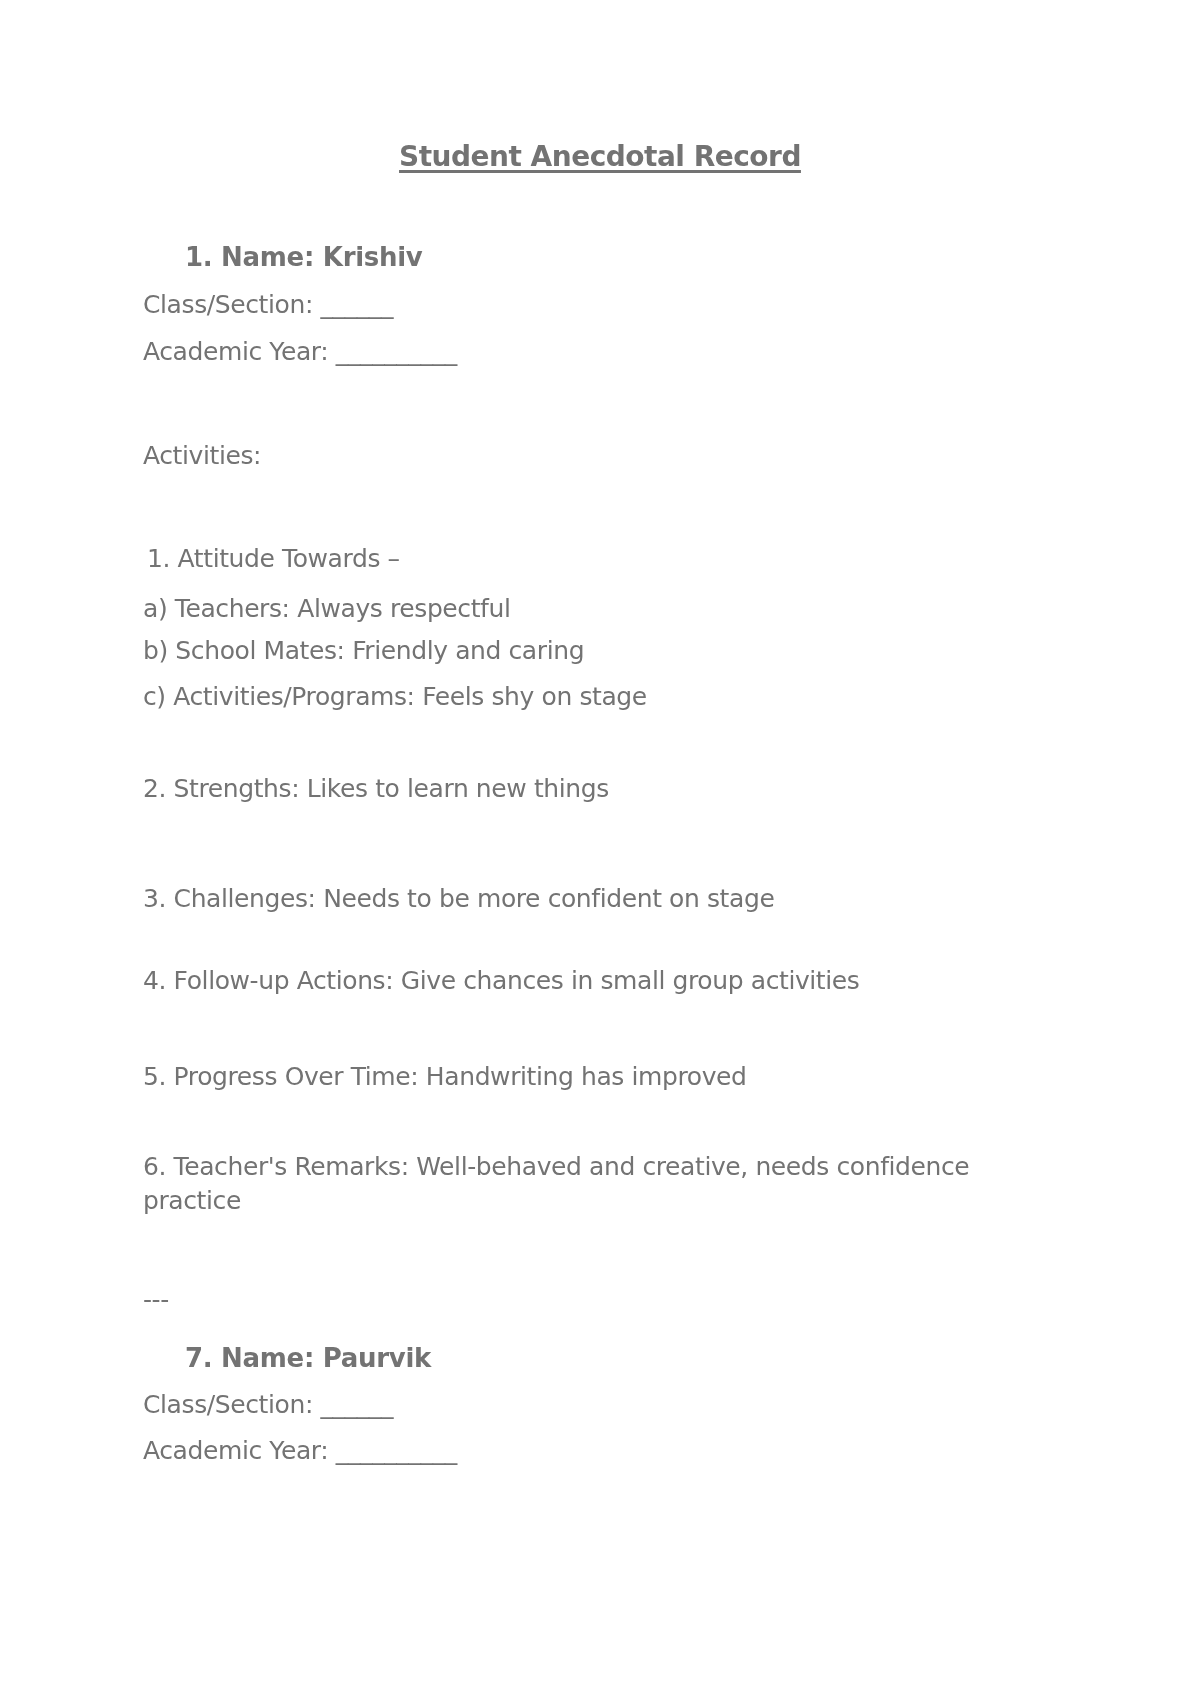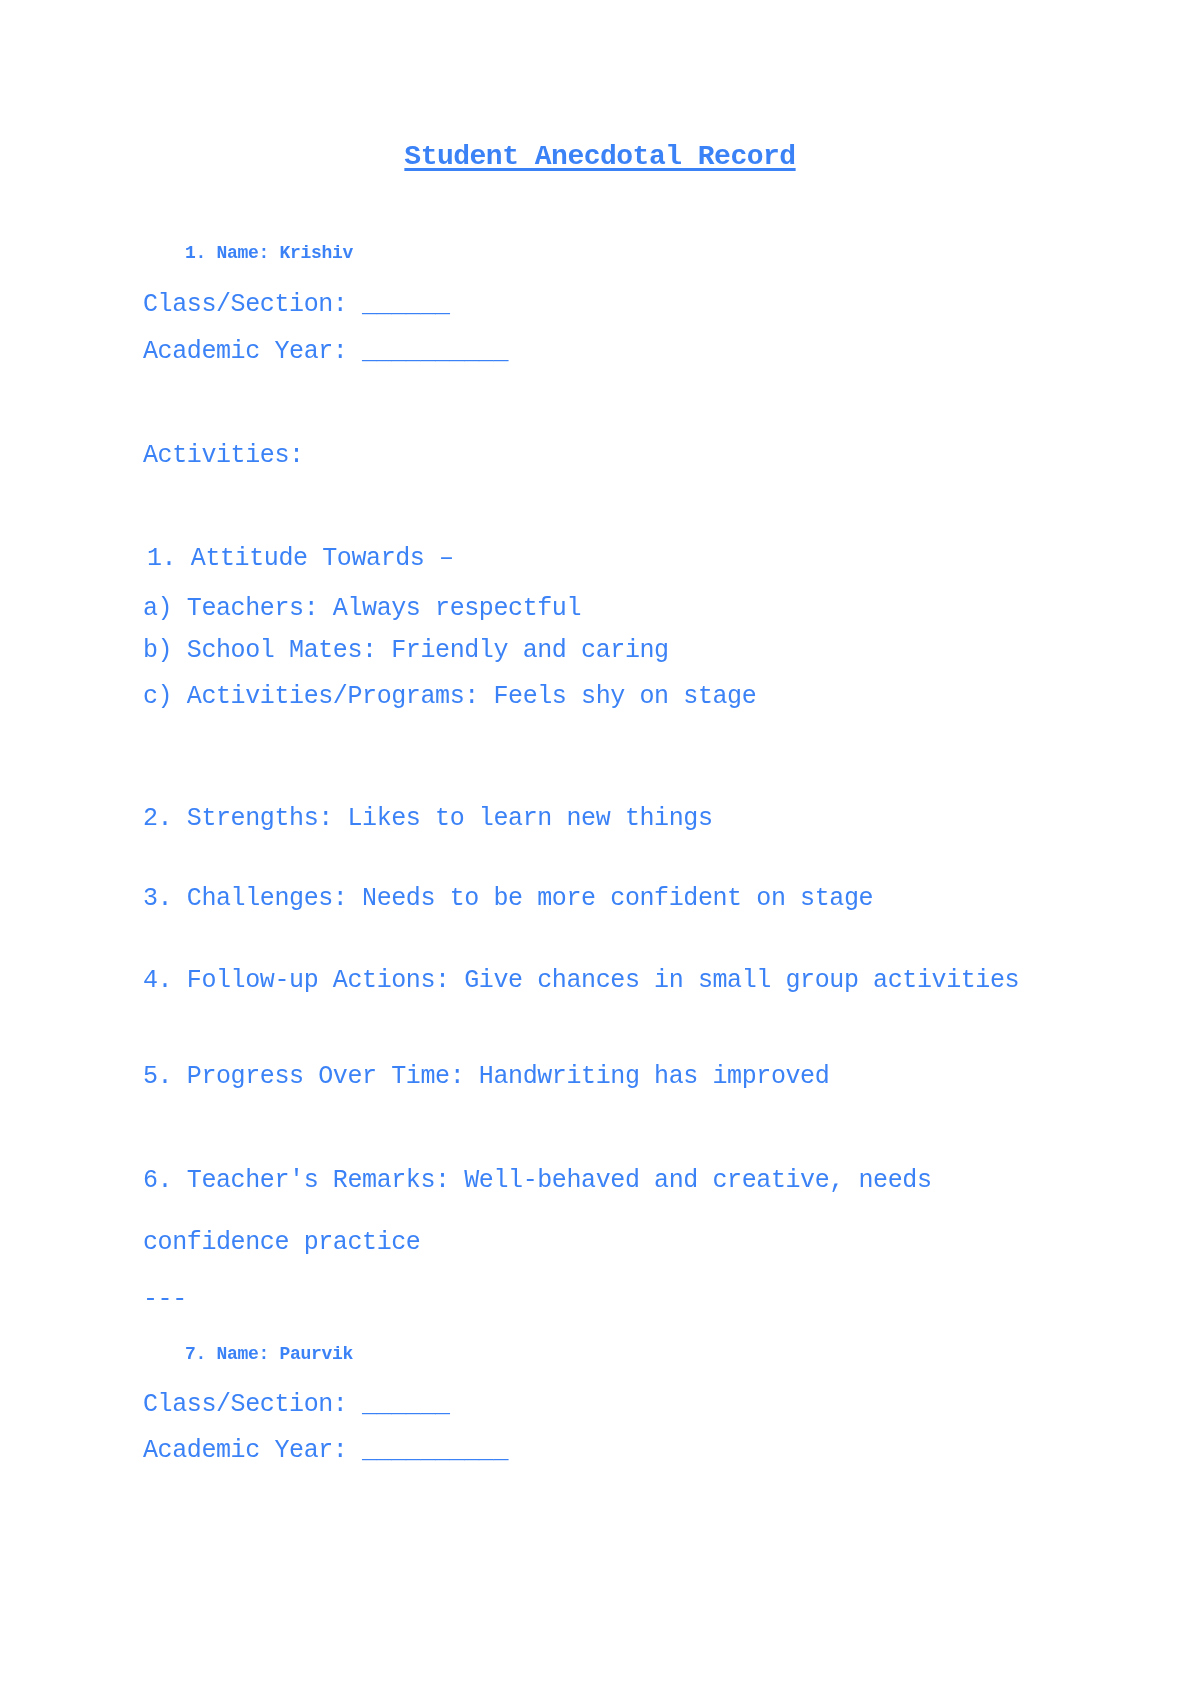--- a/index.html
+++ b/index.html
@@ -16,43 +16,42 @@
     font-family: "DejaVu Sans", sans-serif;
     color: #000000;
   }
   .line {
     position: absolute;
     margin: 0;
     font-size: 25px;
     line-height: 1;
     letter-spacing: -0.4px;
     white-space: pre;
-    color: #3b82f6;
-    font-family: Liberation Mono, monospace;
+    color: #737373;
   }
   .title {
     left: 0;
     width: 1200px;
     text-align: center;
     font-size: 28px;
     font-weight: bold;
     letter-spacing: -0.5px;
     text-decoration: underline;
     text-decoration-thickness: 3px;
     text-underline-offset: 4px;
   }
   .name-heading {
-    font-size: 18px;
+    font-size: 26px;
     font-weight: bold;
     letter-spacing: -0.3px;
   }
   .wrap2 {
     white-space: normal;
     width: 900px;
-    line-height: 62px;
+    line-height: 34px;
   }
 </style>
 </head>
 <body>
 
 <div class="page">
 
   <p class="line title" style="top:143px;">Student Anecdotal Record</p>
 
   <p class="line name-heading" style="top:244px; left:185px;">1. Name: Krishiv</p>
@@ -64,21 +63,21 @@
   <p class="line" style="top:443px; left:143px;">Activities:</p>
 
   <p class="line" style="top:546px; left:147px;">1. Attitude Towards –</p>
 
   <p class="line" style="top:596px; left:143px;">a) Teachers: Always respectful</p>
 
   <p class="line" style="top:684px; left:143px;">c) Activities/Programs: Feels shy on stage</p>
 
   <p class="line" style="top:638px; left:143px;">b) School Mates: Friendly and caring</p>
 
-  <p class="line" style="top:776px; left:143px;margin-top:30px;">2. Strengths: Likes to learn new things</p>
+  <p class="line" style="top:776px; left:143px;">2. Strengths: Likes to learn new things</p>
 
   <p class="line" style="top:872px; left:143px;margin-top:14px;">3. Challenges: Needs to be more confident on stage</p>
 
   <p class="line" style="top:968px; left:143px;">4. Follow-up Actions: Give chances in small group activities</p>
 
   <p class="line" style="top:1064px; left:143px;">5. Progress Over Time: Handwriting has improved</p>
 
   <p class="line wrap2" style="top:1150px; left:143px;">6. Teacher's Remarks: Well-behaved and creative, needs confidence practice</p>
 
   <p class="line" style="top:1287px; left:143px;">---</p>

